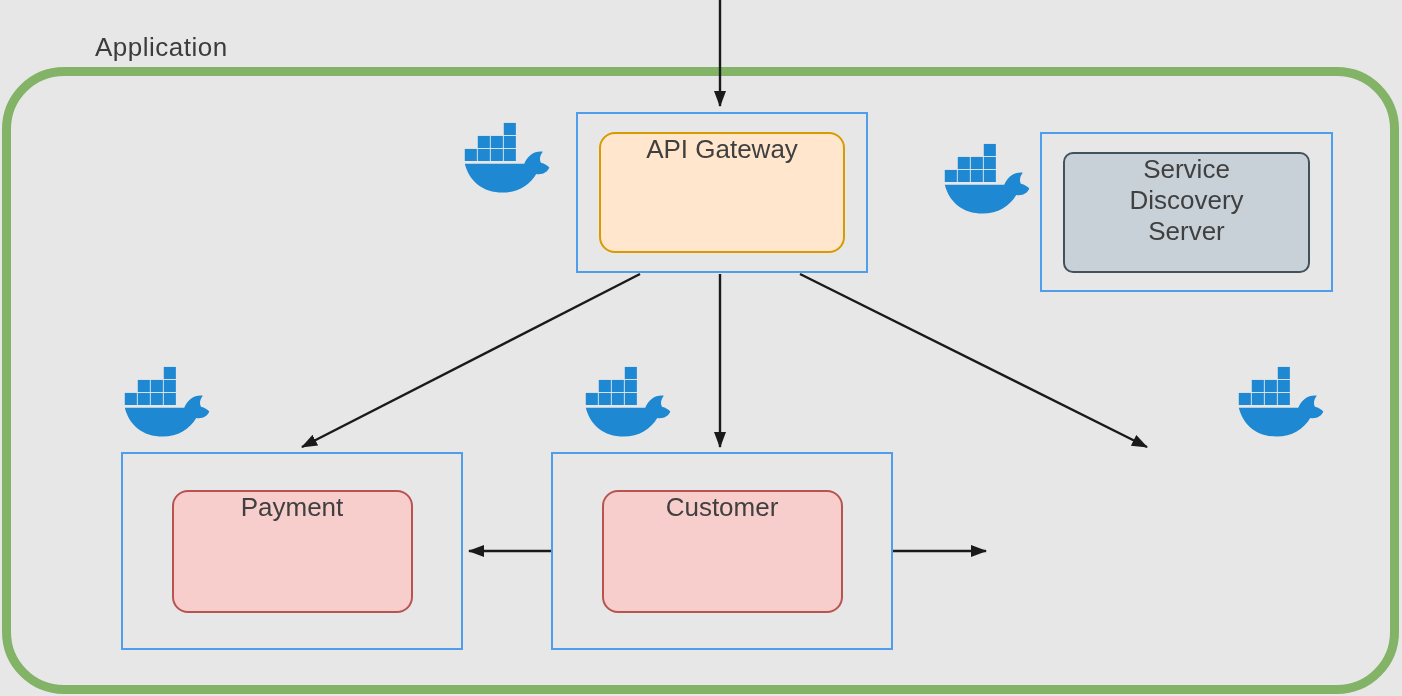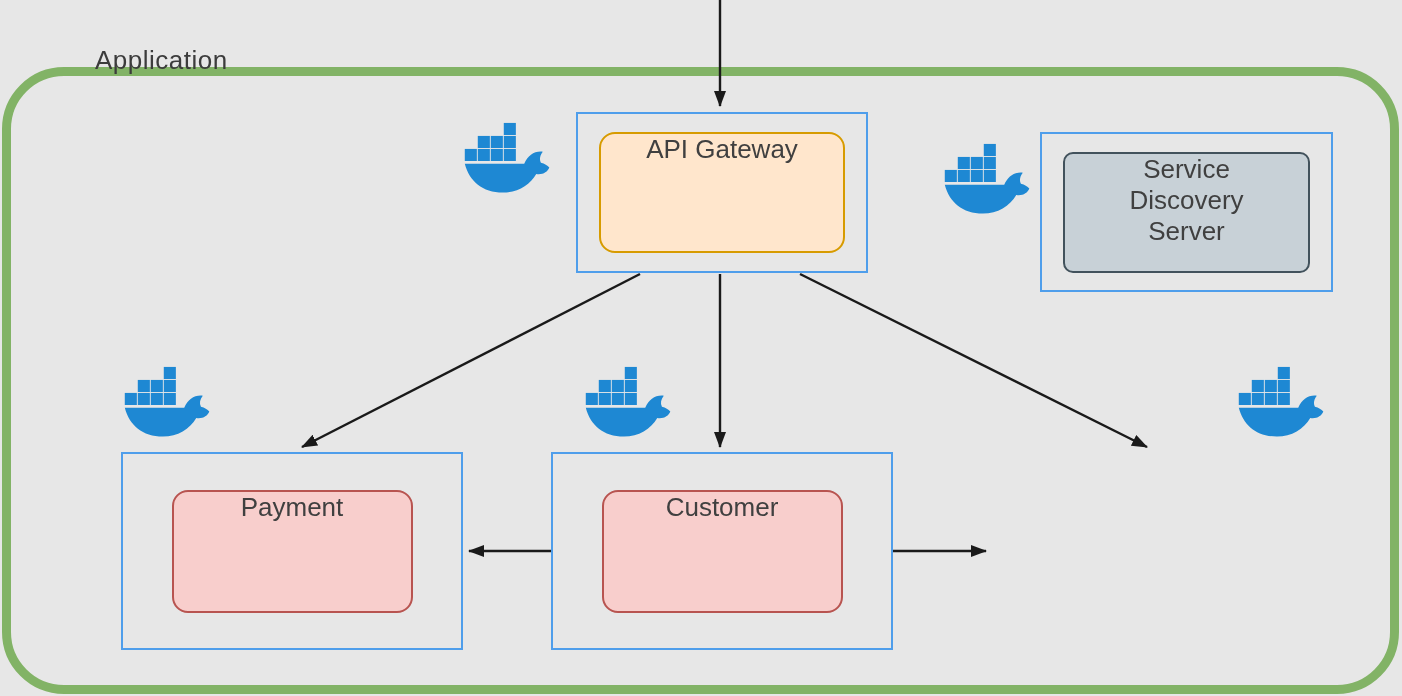--- a/index.html
+++ b/index.html
@@ -14,21 +14,21 @@
   .app-boundary{
     position:absolute;
     left:2px;top:67px;width:1397px;height:627px;
     border:9px solid #82b366;
     border-radius:62px;
     box-sizing:border-box;
     background:transparent;
   }
   .app-label{
     position:absolute;
-    left:95px;top:45px;
+    left:95px;top:32px;
     font-size:26px;color:#3c3c3c;
     letter-spacing:0.5px;
   }
   
   .node-outer{
     position:absolute;
     border:2px solid #4f9eeb;
     box-sizing:border-box;
     display:flex;align-items:center;justify-content:center;
     background:transparent;

